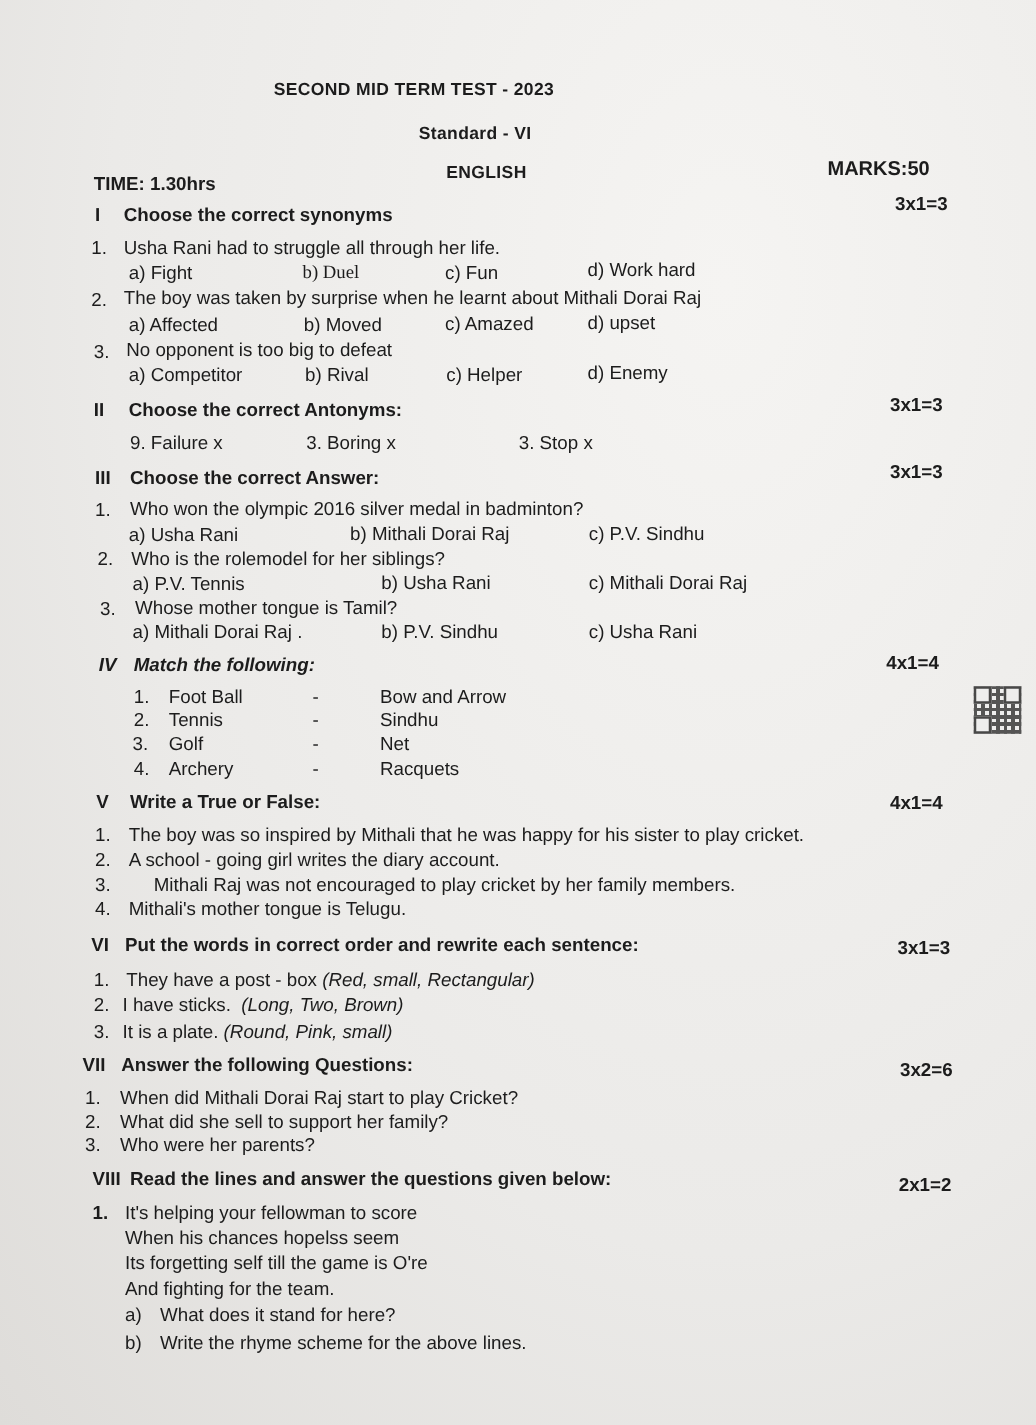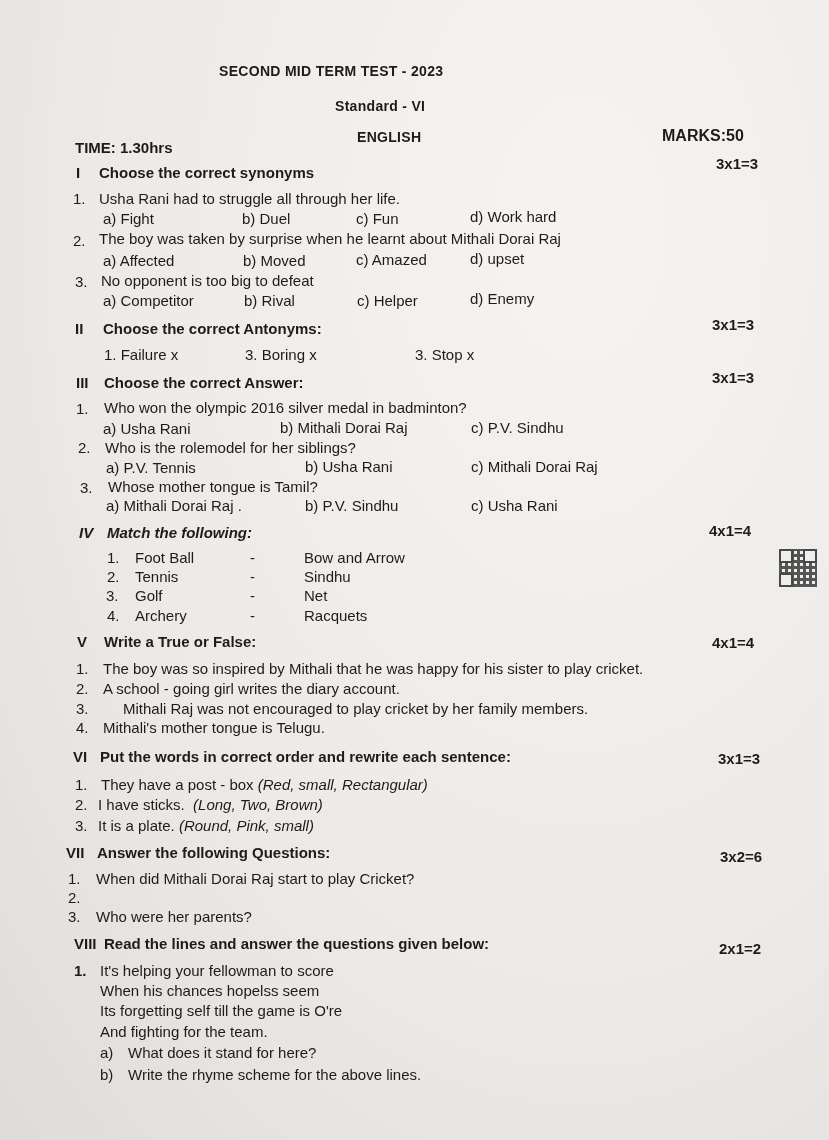--- a/index.html
+++ b/index.html
@@ -32,42 +32,42 @@
   <div class="abs hdr" style="left:75px;top:139px;font-size:15px;">TIME: 1.30hrs</div>
   <div class="abs hdr" style="left:662px;top:127px;">MARKS:50</div>
 
   <div class="abs sec" style="left:76px;top:164px;">I</div>
   <div class="abs sec" style="left:99px;top:164px;">Choose the correct synonyms</div>
   <div class="abs marks" style="left:716px;top:155px;">3x1=3</div>
 
   <div class="abs txt" style="left:73px;top:190px;">1.</div>
   <div class="abs txt" style="left:99px;top:190px;">Usha Rani had to struggle all through her life.</div>
   <div class="abs txt" style="left:103px;top:210px;">a) Fight</div>
-  <div class="abs txt" style="left:242px;top:210px;">b) Duel</div>
+  <div class="abs txt" style="left:242px;top:210px;font-family:Liberation Serif, serif;">b) Duel</div>
   <div class="abs txt" style="left:356px;top:210px;">c) Fun</div>
   <div class="abs txt" style="left:470px;top:208px;">d) Work hard</div>
 
   <div class="abs txt" style="left:73px;top:232px;">2.</div>
   <div class="abs txt" style="left:99px;top:230px;">The boy was taken by surprise when he learnt about Mithali Dorai Raj</div>
   <div class="abs txt" style="left:103px;top:252px;">a) Affected</div>
   <div class="abs txt" style="left:243px;top:252px;">b) Moved</div>
   <div class="abs txt" style="left:356px;top:251px;">c) Amazed</div>
   <div class="abs txt" style="left:470px;top:250px;">d) upset</div>
 
   <div class="abs txt" style="left:75px;top:273px;">3.</div>
   <div class="abs txt" style="left:101px;top:272px;">No opponent is too big to defeat</div>
   <div class="abs txt" style="left:103px;top:292px;">a) Competitor</div>
   <div class="abs txt" style="left:244px;top:292px;">b) Rival</div>
   <div class="abs txt" style="left:357px;top:292px;">c) Helper</div>
   <div class="abs txt" style="left:470px;top:290px;">d) Enemy</div>
 
   <div class="abs sec" style="left:75px;top:320px;">II</div>
   <div class="abs sec" style="left:103px;top:320px;">Choose the correct Antonyms:</div>
   <div class="abs marks" style="left:712px;top:316px;">3x1=3</div>
-  <div class="abs txt" style="left:104px;top:346px;">1. Failure x</div>
+  <div class="abs txt" style="left:104px;top:346px;">9. Failure x</div>
   <div class="abs txt" style="left:245px;top:346px;">3. Boring x</div>
   <div class="abs txt" style="left:415px;top:346px;">3. Stop x</div>
 
   <div class="abs sec" style="left:76px;top:374px;">III</div>
   <div class="abs sec" style="left:104px;top:374px;">Choose the correct Answer:</div>
   <div class="abs marks" style="left:712px;top:369px;">3x1=3</div>
 
   <div class="abs txt" style="left:76px;top:400px;">1.</div>
   <div class="abs txt" style="left:104px;top:399px;">Who won the olympic 2016 silver medal in badminton?</div>
   <div class="abs txt" style="left:103px;top:420px;">a) Usha Rani</div>
@@ -140,20 +140,21 @@
   <div class="abs txt" style="left:75px;top:817px;">3.</div>
   <div class="abs txt" style="left:98px;top:817px;"><span>It is a plate.</span> <span class="it">(Round, Pink, small)</span></div>
 
   <div class="abs sec" style="left:66px;top:844px;">VII</div>
   <div class="abs sec" style="left:97px;top:844px;">Answer the following Questions:</div>
   <div class="abs marks" style="left:720px;top:848px;">3x2=6</div>
 
   <div class="abs txt" style="left:68px;top:870px;">1.</div>
   <div class="abs txt" style="left:96px;top:870px;">When did Mithali Dorai Raj start to play Cricket?</div>
   <div class="abs txt" style="left:68px;top:889px;">2.</div>
+  <div class="abs txt" style="left:96px;top:889px;">What did she sell to support her family?</div>
   <div class="abs txt" style="left:68px;top:908px;">3.</div>
   <div class="abs txt" style="left:96px;top:908px;">Who were her parents?</div>
 
   <div class="abs sec" style="left:74px;top:935px;">VIII</div>
   <div class="abs sec" style="left:104px;top:935px;">Read the lines and answer the questions given below:</div>
   <div class="abs marks" style="left:719px;top:940px;">2x1=2</div>
 
   <div class="abs txt" style="left:74px;top:962px;font-weight:bold;">1.</div>
   <div class="abs txt" style="left:100px;top:962px;">It's helping your fellowman to score</div>
   <div class="abs txt" style="left:100px;top:982px;">When his chances hopelss seem</div>

